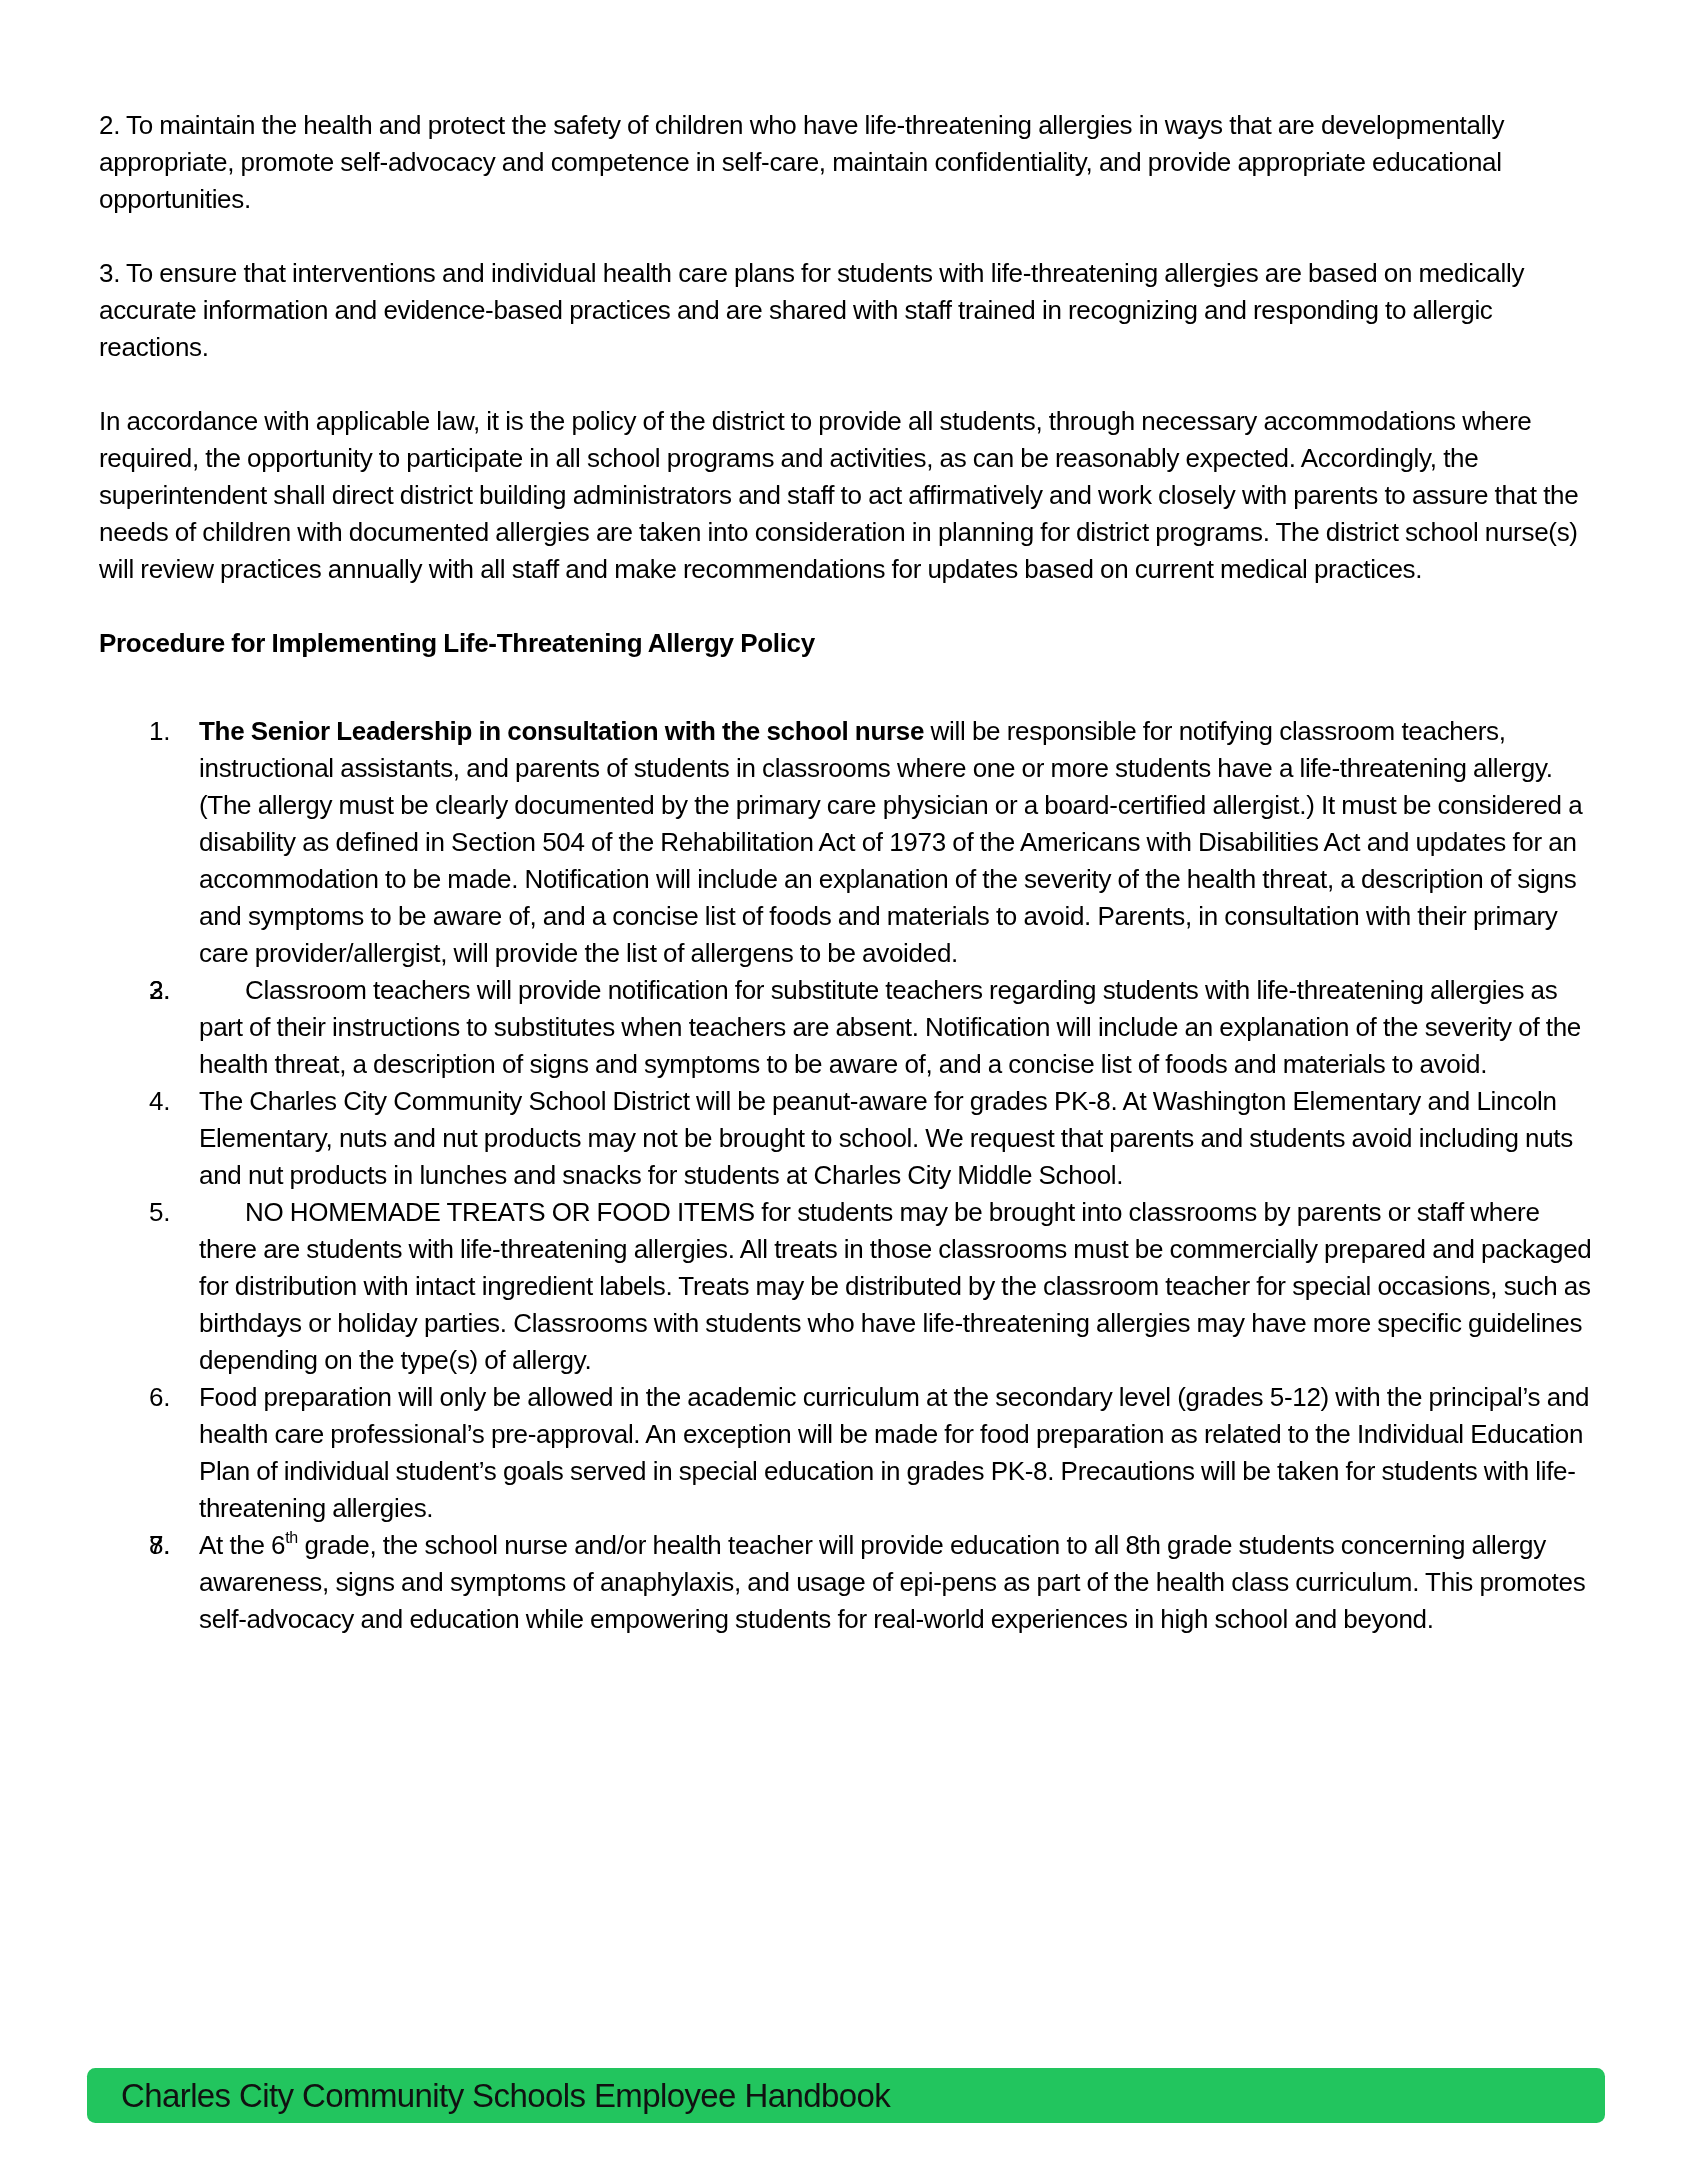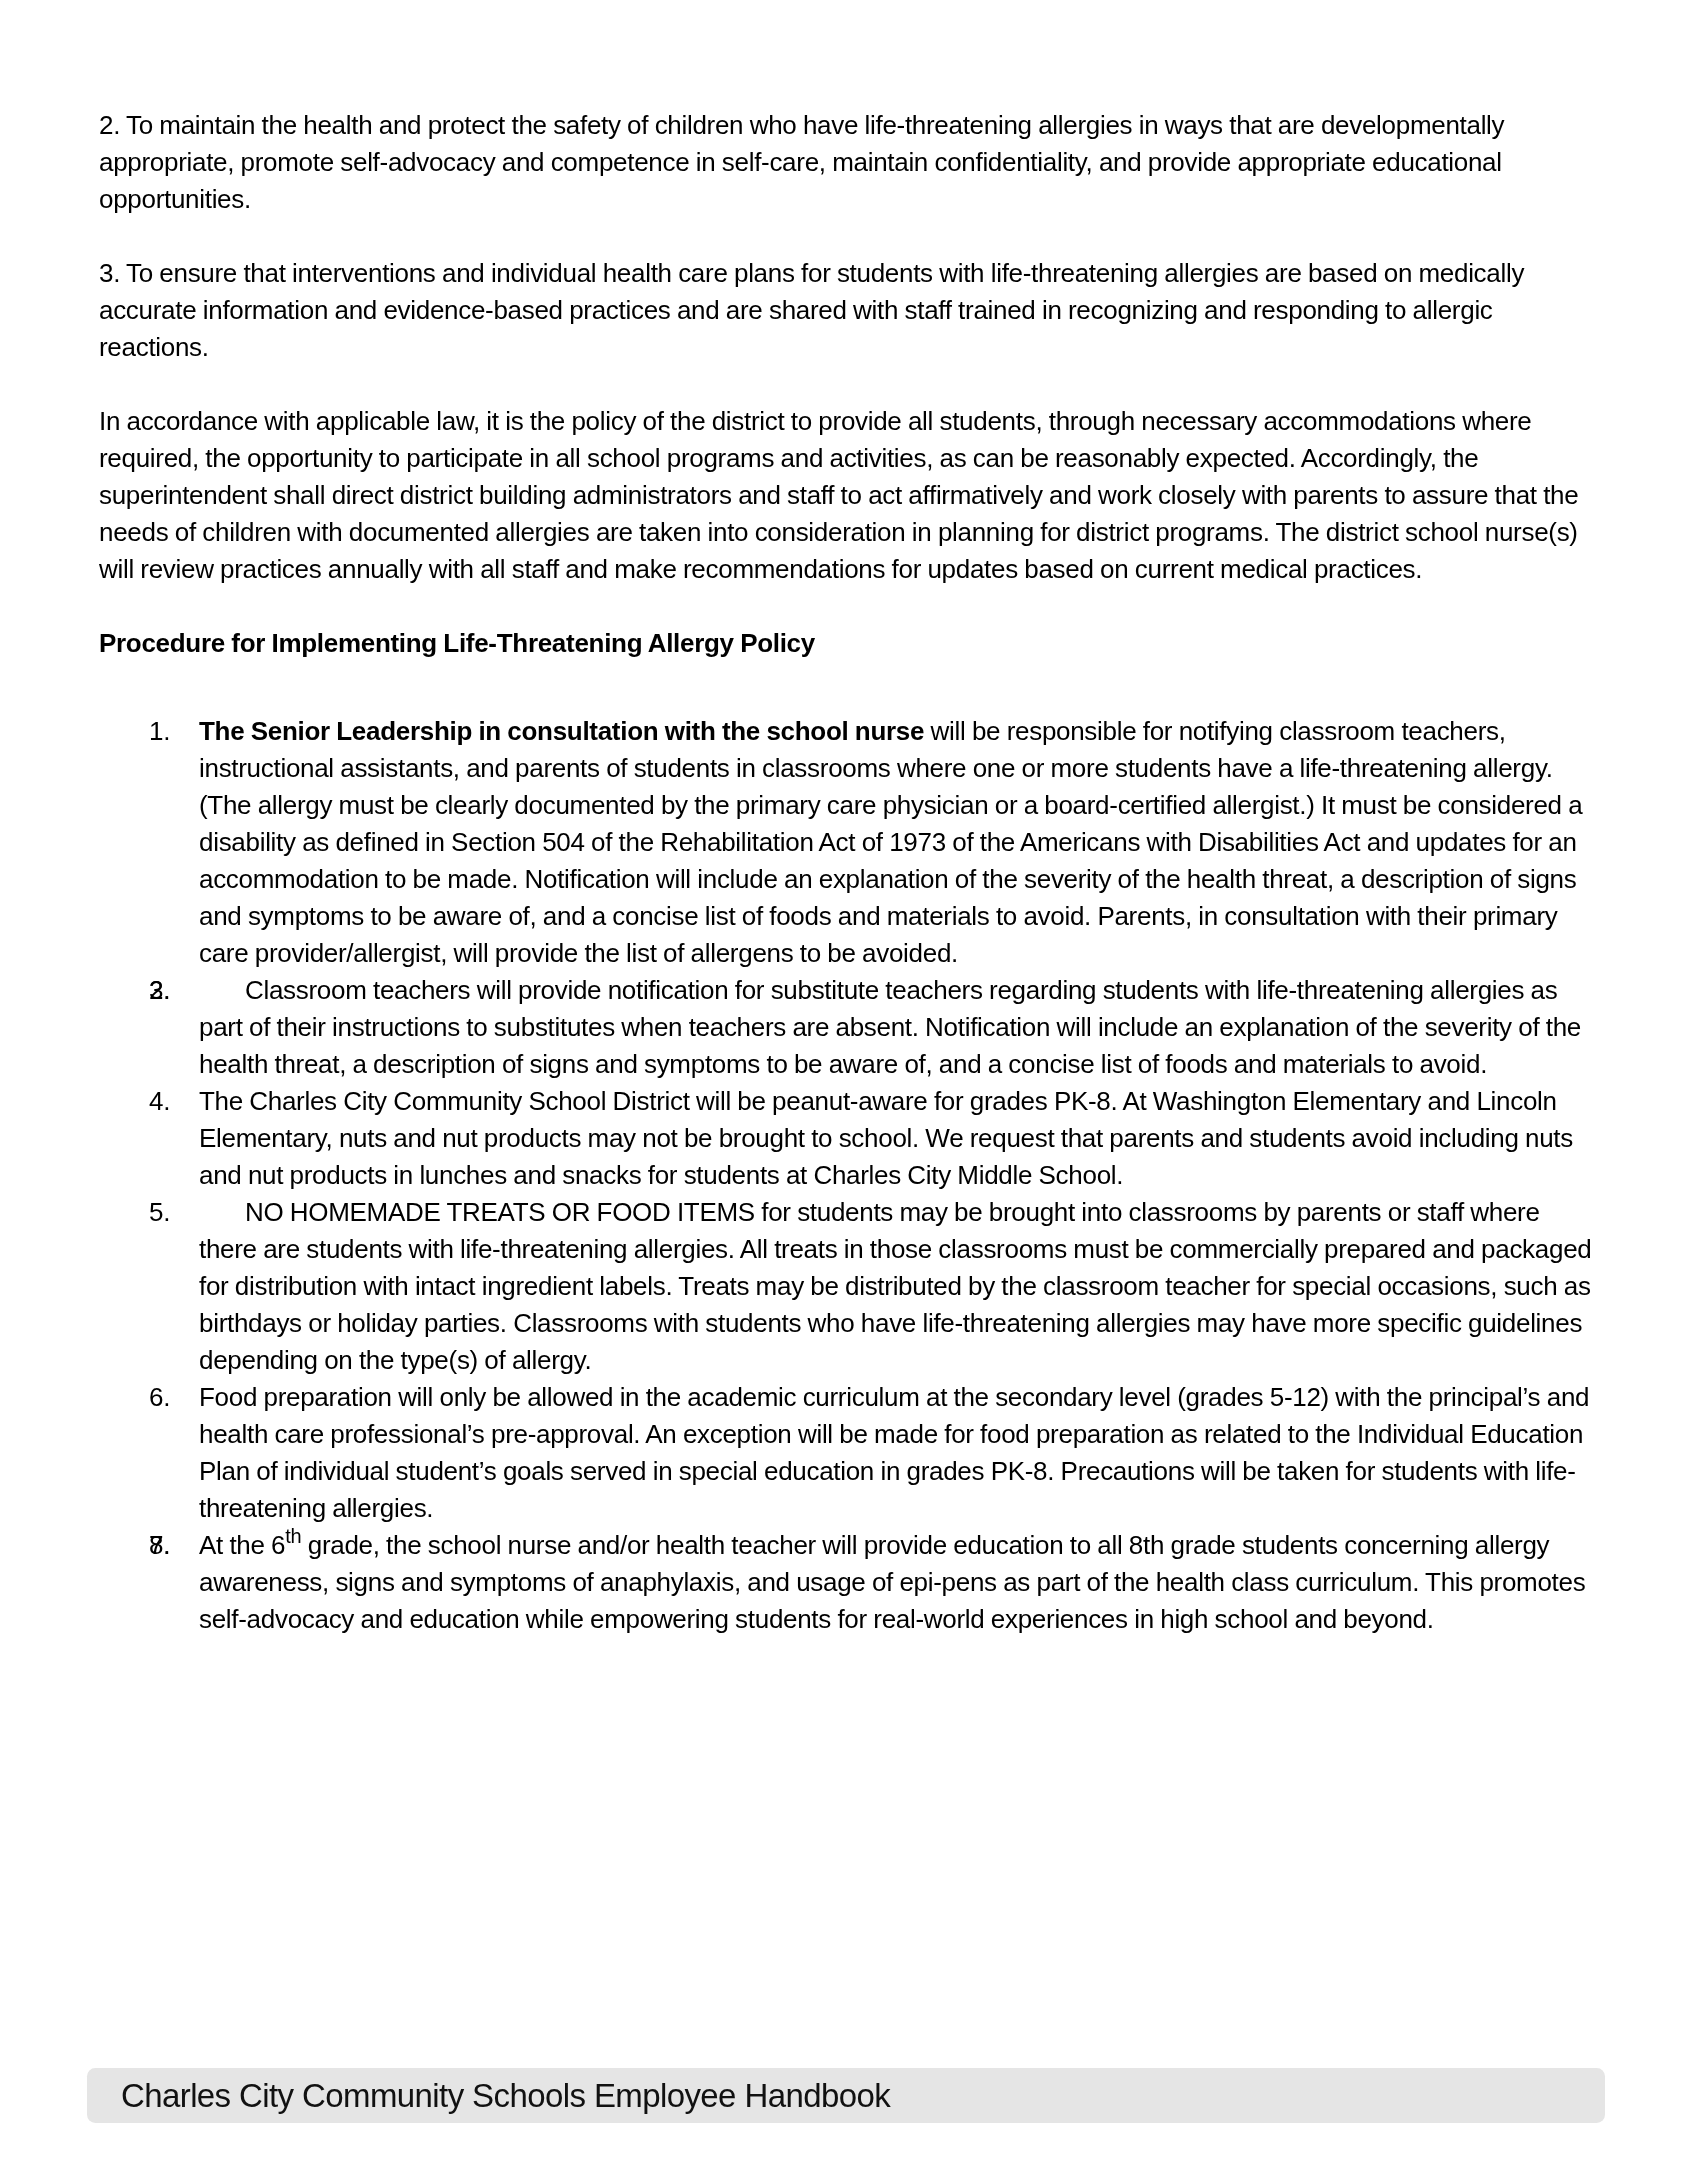--- a/index.html
+++ b/index.html
@@ -33,28 +33,28 @@
       padding-left: 100px;
       margin: 0;
     }
     ol.proc-list li .num {
       position: absolute;
       left: 50px;
       top: 0;
     }
     .bi { font-weight: bold; }
     .b { font-weight: normal; margin-left: 46px; }
-    sup { font-size: 20px; line-height: 0; vertical-align: 11px; }
+    sup { font-size: 16px; line-height: 0; vertical-align: 11px; }
     .footer-bar {
       position: absolute;
       left: 87px;
       top: 2068px;
       width: 1518px;
       height: 55px;
-      background: #e5e5e5;
+      background: #22c55e;
       border-radius: 8.3px;
     }
     .footer-text {
       position: absolute;
       left: 34px;
       top: 0;
       height: 55px;
       line-height: 55px;
       font-size: 33px;
       letter-spacing: -0.6px;

